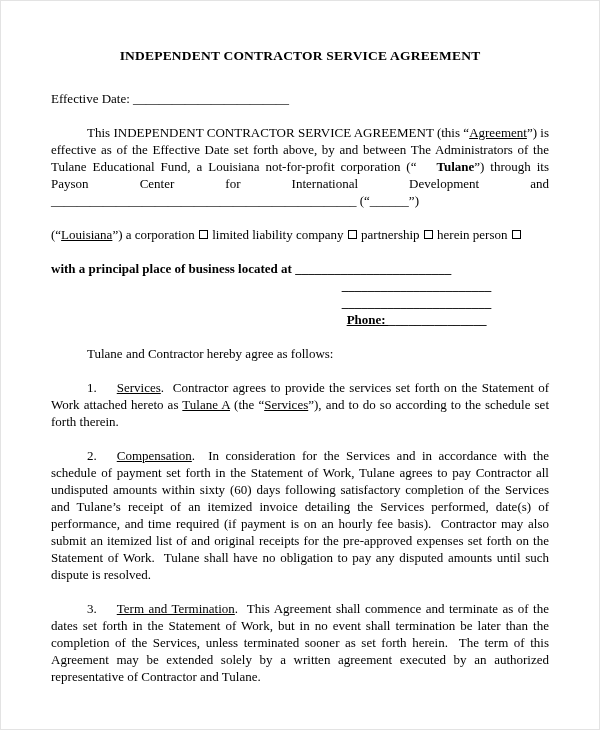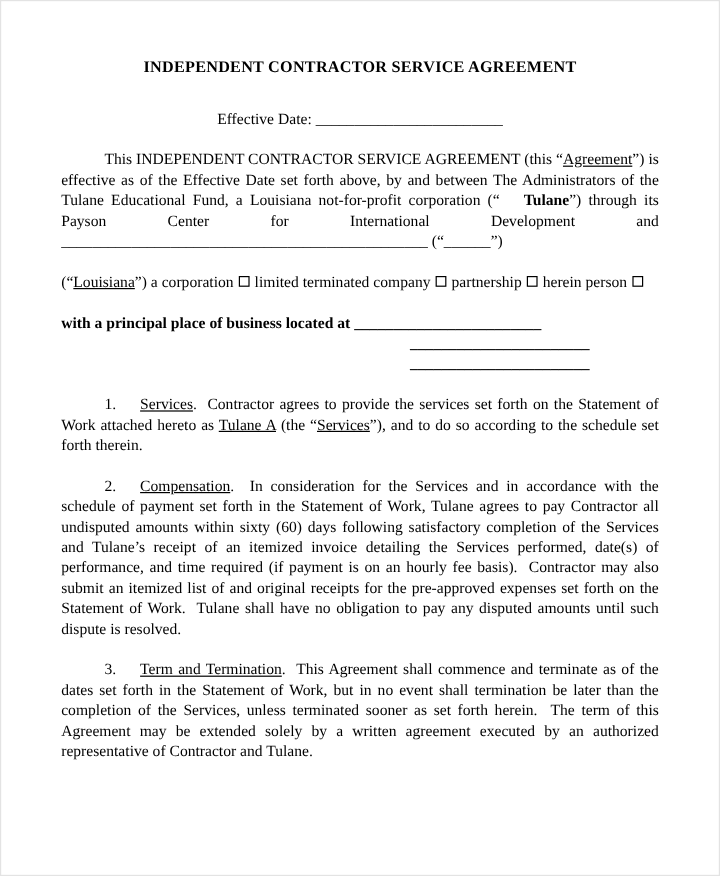--- a/index.html
+++ b/index.html
@@ -20,21 +20,21 @@
     line-height: 17px;
   }
   .title {
     font-size: 13.5px;
     font-weight: bold;
     text-align: center;
     letter-spacing: 0.2px;
     margin-bottom: 26px;
   }
   .effective {
-    text-align: center;
+    text-align: left;
     margin-bottom: 17px;
   }
   .para {
     text-align: justify;
     margin-bottom: 17px;
   }
   .left { text-align: left; }
   .indent { text-indent: 36px; }
   .addr-block { margin-bottom: 17px; font-weight: bold; }
   .addr-block p { margin: 0; }
@@ -55,28 +55,30 @@
 <body>
 
 <div class="page">
 
   <h1 class="title">INDEPENDENT CONTRACTOR SERVICE AGREEMENT</h1>
 
   <p class="effective"><span>Effective Date: </span><span>________________________</span></p>
 
   <p class="para indent"><span>This INDEPENDENT CONTRACTOR SERVICE AGREEMENT (this “</span><span class="u">Agreement</span><span>”) is effective as of the Effective Date set forth above, by and between The Administrators of the Tulane Educational Fund, a Louisiana not-for-profit corporation (“</span><span class="b">Tulane</span><span>”) through its Payson Center for International Development and </span><span>_______________________________________________</span><span> (“</span><span>______</span><span>”)</span></p>
 
-  <p class="para left"><span>(“</span><span class="u">Louisiana</span><span>”) a corporation </span><span class="checkbox"></span><span> limited terminated company </span><span class="checkbox"></span><span> partnership </span><span class="checkbox"></span><span> herein person </span><span class="checkbox"></span></p>
+  <p class="para left"><span>(“</span><span class="u">Louisiana</span><span>”) a corporation </span><span class="checkbox"></span><span> limited liability company </span><span class="checkbox"></span><span> partnership </span><span class="checkbox"></span><span> herein person </span><span class="checkbox"></span></p>
 
   <div class="addr-block">
     <p class="left"><span>with a principal place of business located at </span><span>________________________</span></p>
     <p class="left addr-offset">_______________________</p>
     <p class="left addr-offset">_______________________</p>
+    <p class="left addr-offset"><span class="u">Phone: </span><span>_______________</span></p>
   </div>
 
+  <p class="para left indent">Tulane and Contractor hereby agree as follows:</p>
 
   <p class="para indent"><span>1.</span><span class="tab"></span><span class="u">Services</span><span>.&nbsp; Contractor agrees to provide the services set forth on the Statement of Work attached hereto as </span><span class="u">Tulane A</span><span> (the “</span><span class="u">Services</span><span>”), and to do so according to the schedule set forth therein.</span></p>
 
   <p class="para indent"><span>2.</span><span class="tab"></span><span class="u">Compensation</span><span>.&nbsp; In consideration for the Services and in accordance with the schedule of payment set forth in the Statement of Work, Tulane agrees to pay Contractor all undisputed amounts within sixty (60) days following satisfactory completion of the Services and Tulane’s receipt of an itemized invoice detailing the Services performed, date(s) of performance, and time required (if payment is on an hourly fee basis).&nbsp; Contractor may also submit an itemized list of and original receipts for the pre-approved expenses set forth on the Statement of Work.&nbsp; Tulane shall have no obligation to pay any disputed amounts until such dispute is resolved.</span></p>
 
   <p class="para indent"><span>3.</span><span class="tab"></span><span class="u">Term and Termination</span><span>.&nbsp; This Agreement shall commence and terminate as of the dates set forth in the Statement of Work, but in no event shall termination be later than the completion of the Services, unless terminated sooner as set forth herein.&nbsp; The term of this Agreement may be extended solely by a written agreement executed by an authorized representative of Contractor and Tulane.</span></p>
 
 </div>
 
 </body></html>

